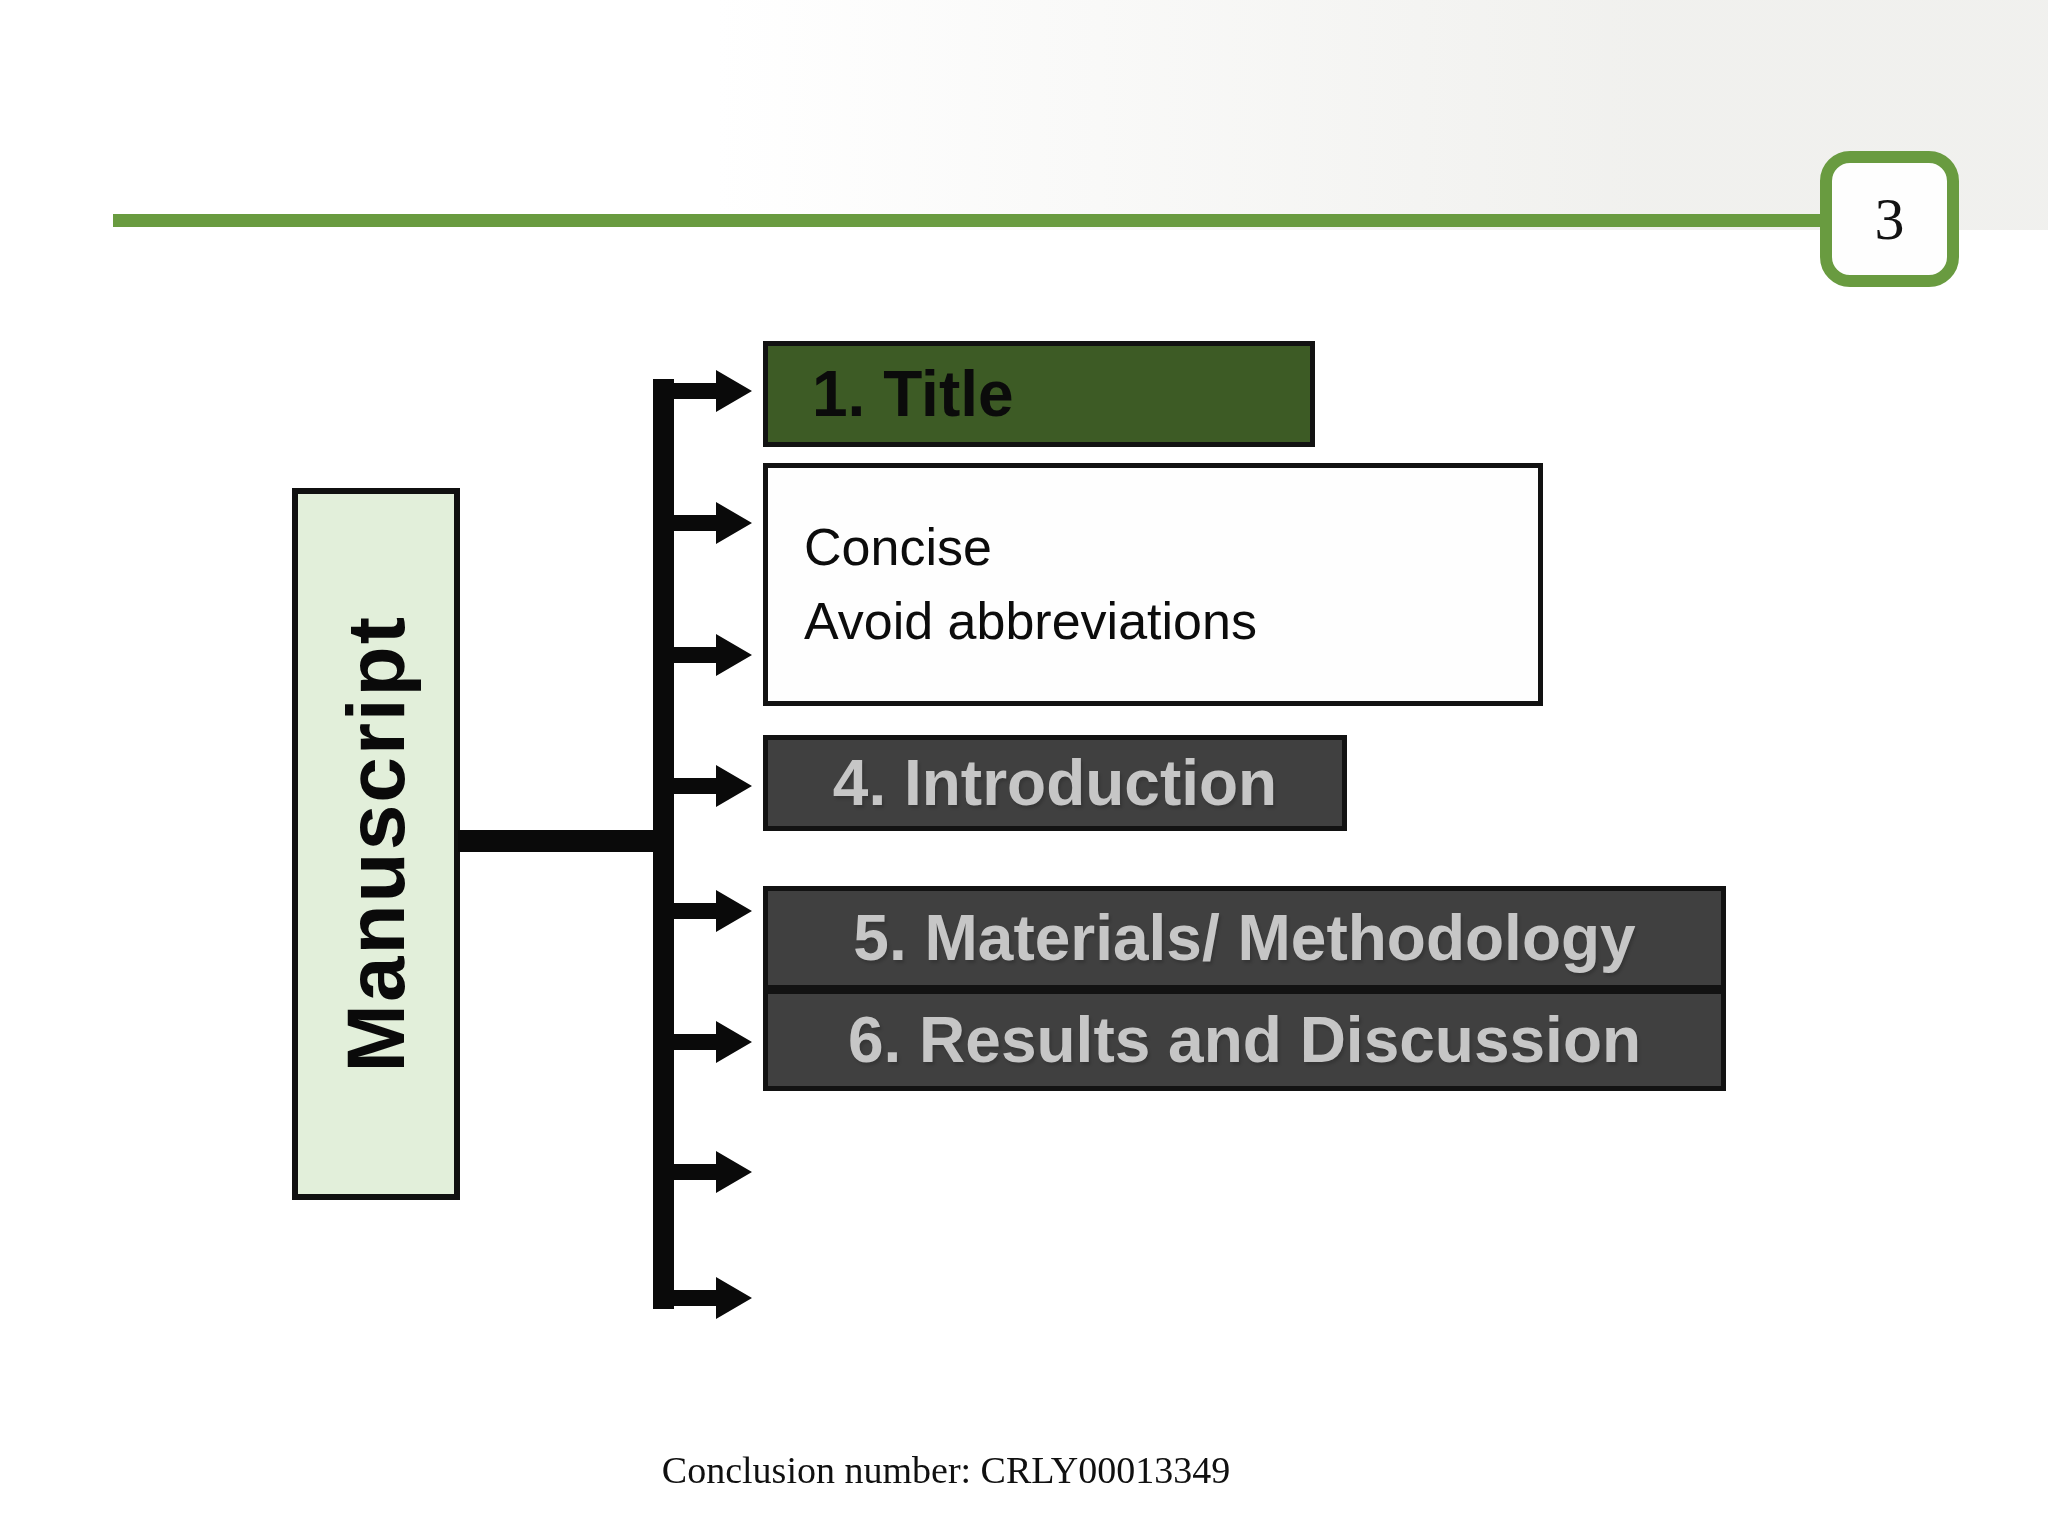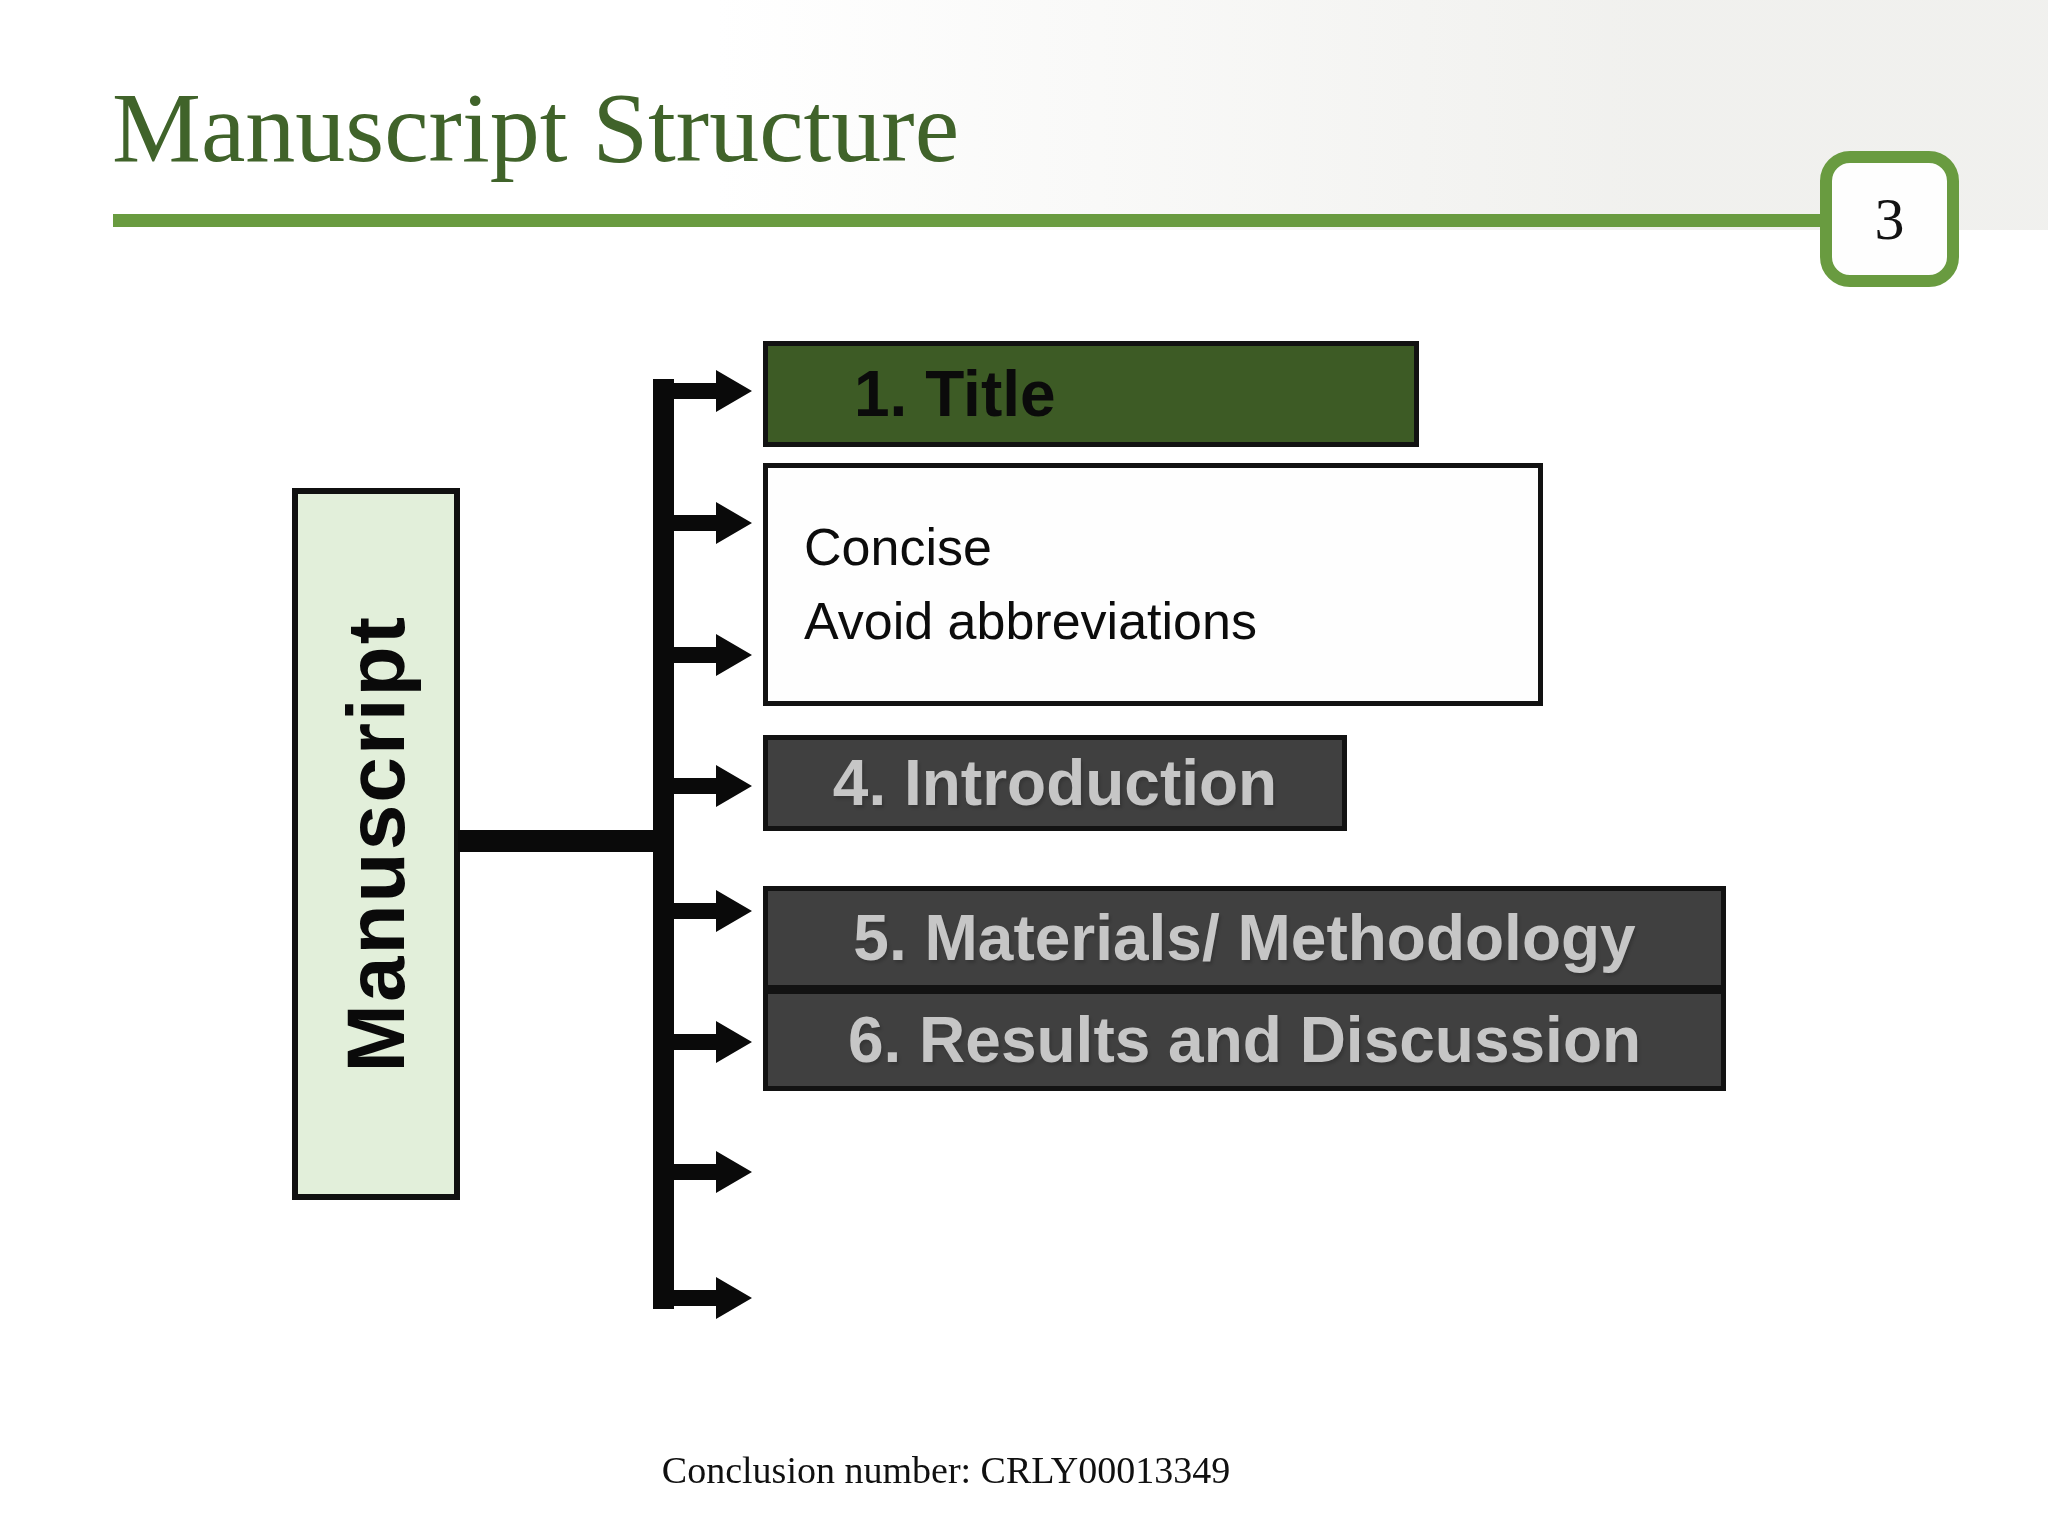--- a/index.html
+++ b/index.html
@@ -66,23 +66,23 @@
   }
   
   .node{
     position:absolute;box-sizing:border-box;
     border:5px solid #121212;
     display:flex;align-items:center;
     font-weight:bold;font-size:64px;
     white-space:nowrap;
   }
   .node-title{
-    left:763px;top:341px;width:656px;height:106px;
+    left:763px;top:341px;width:552px;height:106px;
     background:#3d5b25;color:#0b0b0b;
-    justify-content:flex-start;padding-left:86px;
+    justify-content:flex-start;padding-left:44px;
   }
   .node-note{
     left:763px;top:463px;width:780px;height:243px;
     background:#fefefe;color:#0c0c0c;
     font-weight:normal;font-size:52px;
     flex-direction:column;align-items:flex-start;justify-content:center;
     padding-left:36px;line-height:1.42;
   }
   .node-gray{
     background:#404040;color:#c6c6c6;
@@ -101,21 +101,20 @@
     font-size:38px;color:#101010;
   }
 </style>
 </head>
 <body>
 
 <div class="slide">
 
   <div class="top-tint"></div>
 
-  <div class="slide-title">Manuscript Structure</div>
   <div class="title-rule"></div>
 
   <div class="page-badge">
     <span>3</span>
   </div>
 
   <div class="root-box">
     <span>Manuscript</span>
   </div>
 

